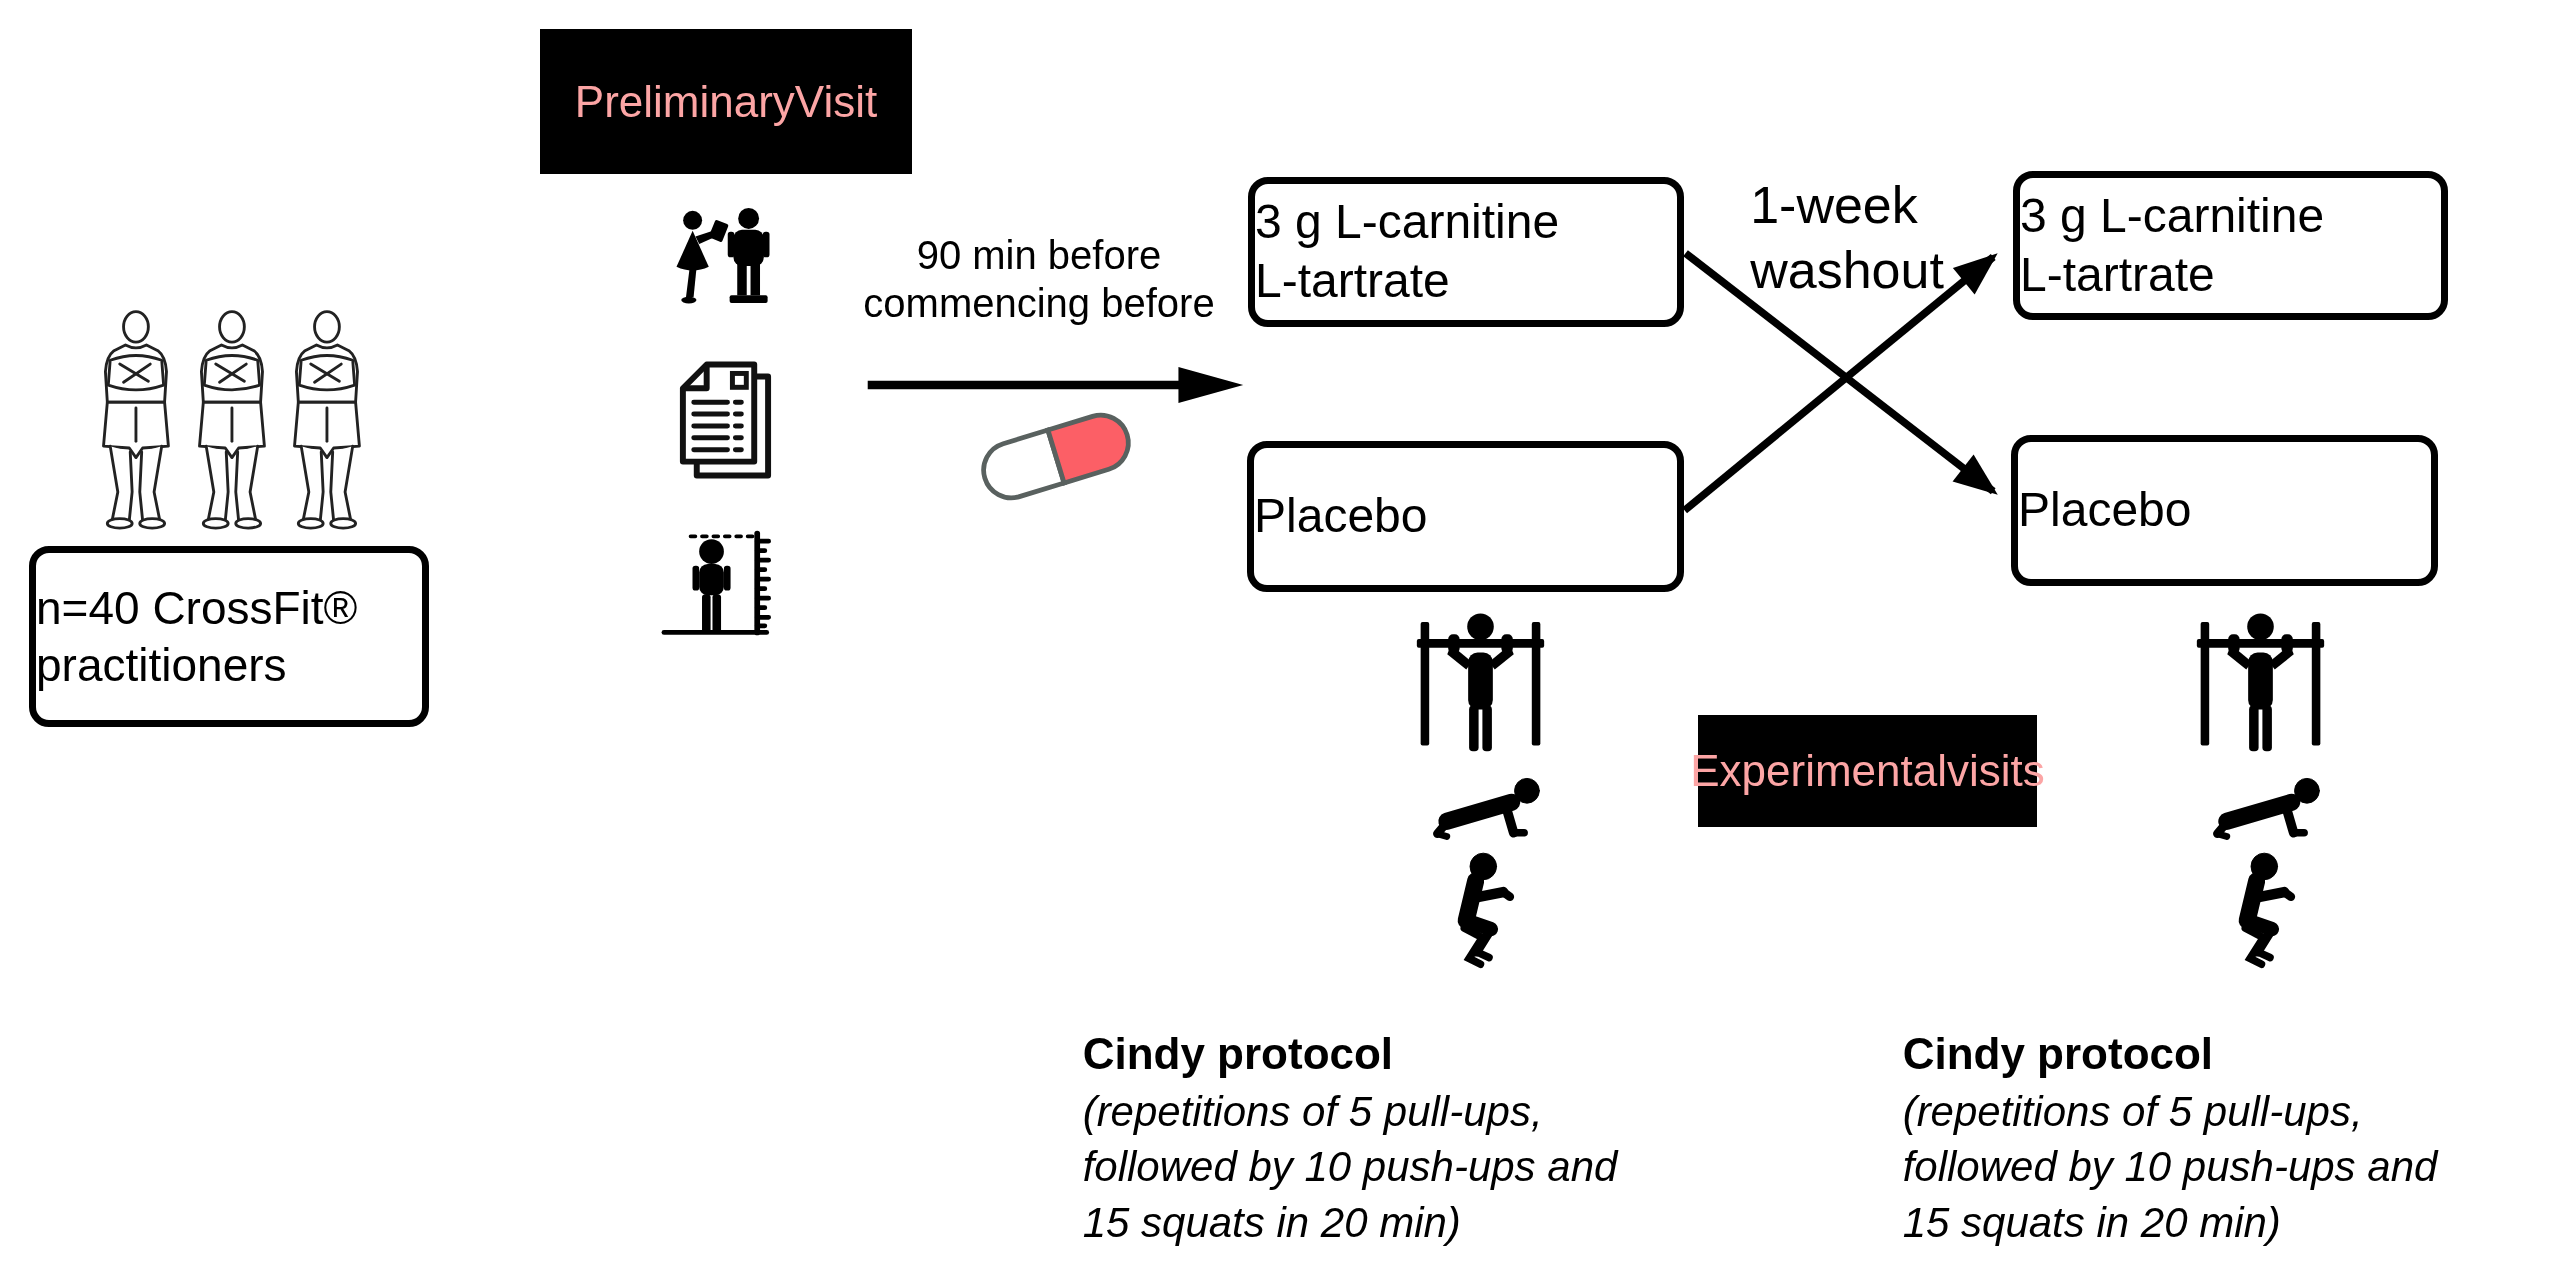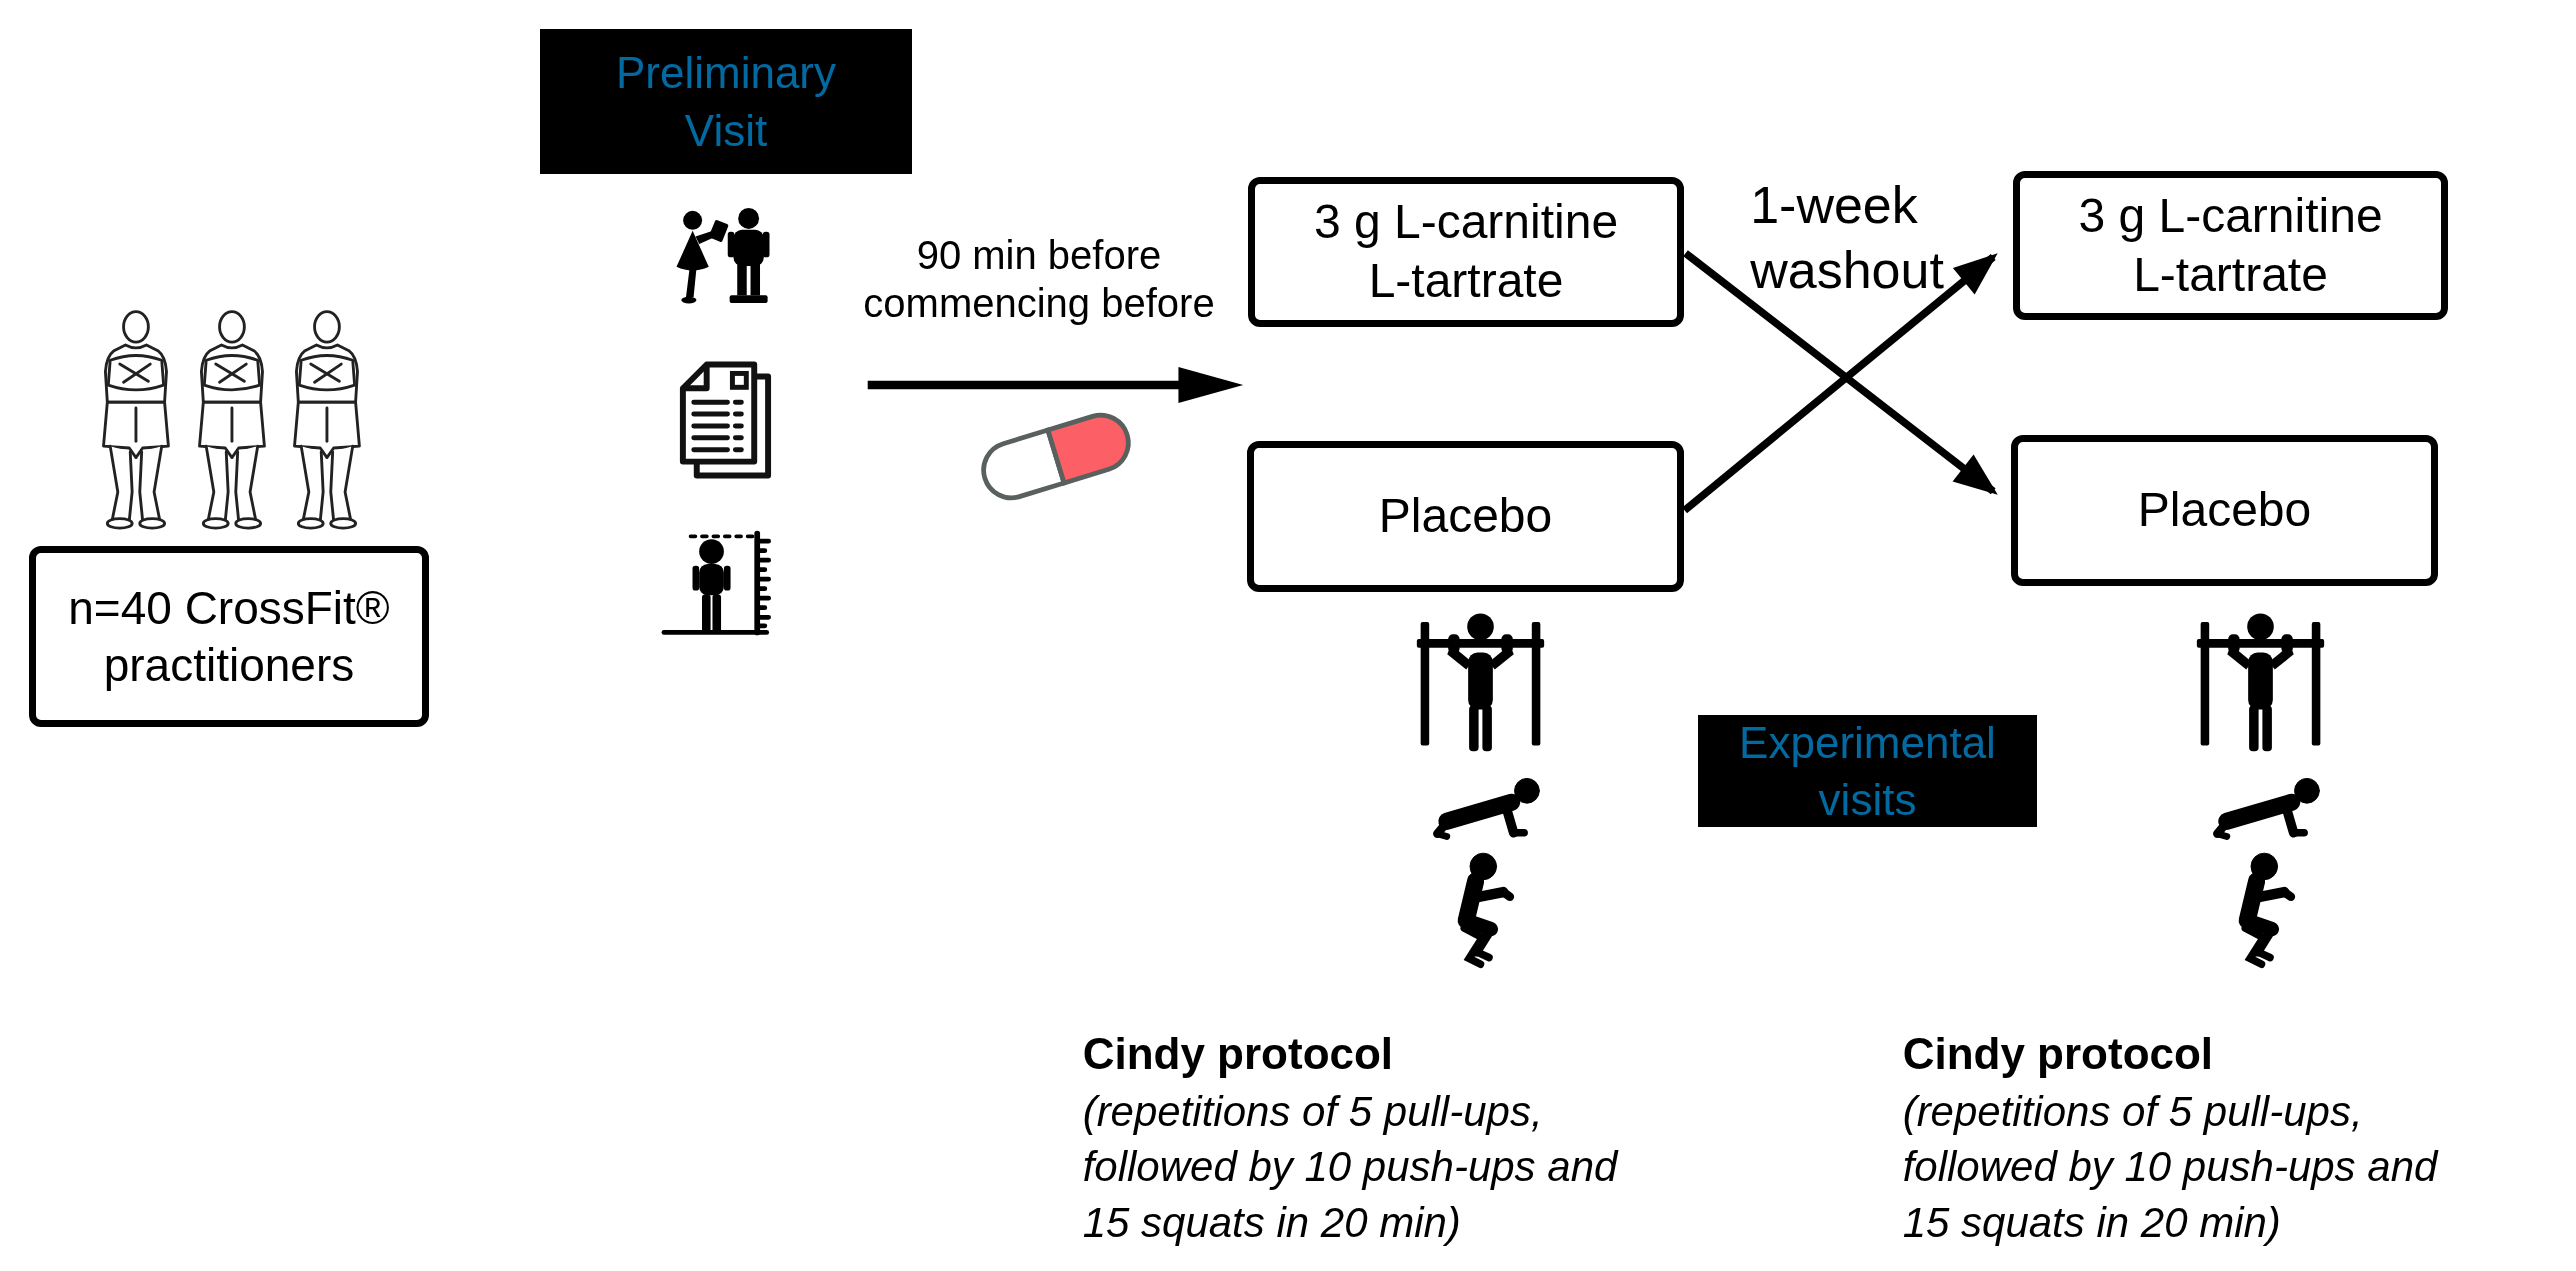--- a/index.html
+++ b/index.html
@@ -1,22 +1,22 @@
 <!DOCTYPE html>
 <html><head>
 <meta charset="utf-8">
 <style>
   html,body{margin:0;padding:0;background:#fff}
   #canvas{position:relative;width:2576px;height:1271px;background:#fff;overflow:hidden;
           font-family:"Liberation Sans",sans-serif;color:#000}
   .abs{position:absolute}
-  .ribbon{background:#000;color:#0369a1;display:flex;flex-direction:column;align-items:center;
+  .ribbon{background:#000;color:#fca5a5;display:flex;flex-direction:row;align-items:center;
           justify-content:center;text-align:center;font-size:44px;line-height:1.3}
-  .rbox{background:#fff;border:7.6px solid #000;border-radius:12px;display:flex;flex-direction:column;
-        align-items:center;justify-content:center;text-align:center;font-size:48px;line-height:1.22;
+  .rbox{background:#fff;border:7.6px solid #000;border-radius:20px;display:flex;flex-direction:column;
+        align-items:flex-start;justify-content:center;text-align:center;font-size:48px;line-height:1.22;
         box-sizing:border-box}
   .people{display:flex;gap:7.6px}
   .note{font-size:40px;line-height:1.2;text-align:center;transform:translateX(-50%);
         white-space:nowrap}
   .washout{font-size:52px;line-height:1.25;text-align:left;transform:translateX(-50%);white-space:nowrap}
   .cindy{text-align:left;transform:translateX(-50%);font-size:42px;font-style:italic;line-height:1.33;
          white-space:nowrap}
   .cindy .t{font-style:normal;font-weight:bold;font-size:44px}
   svg{display:block}
 </style>

